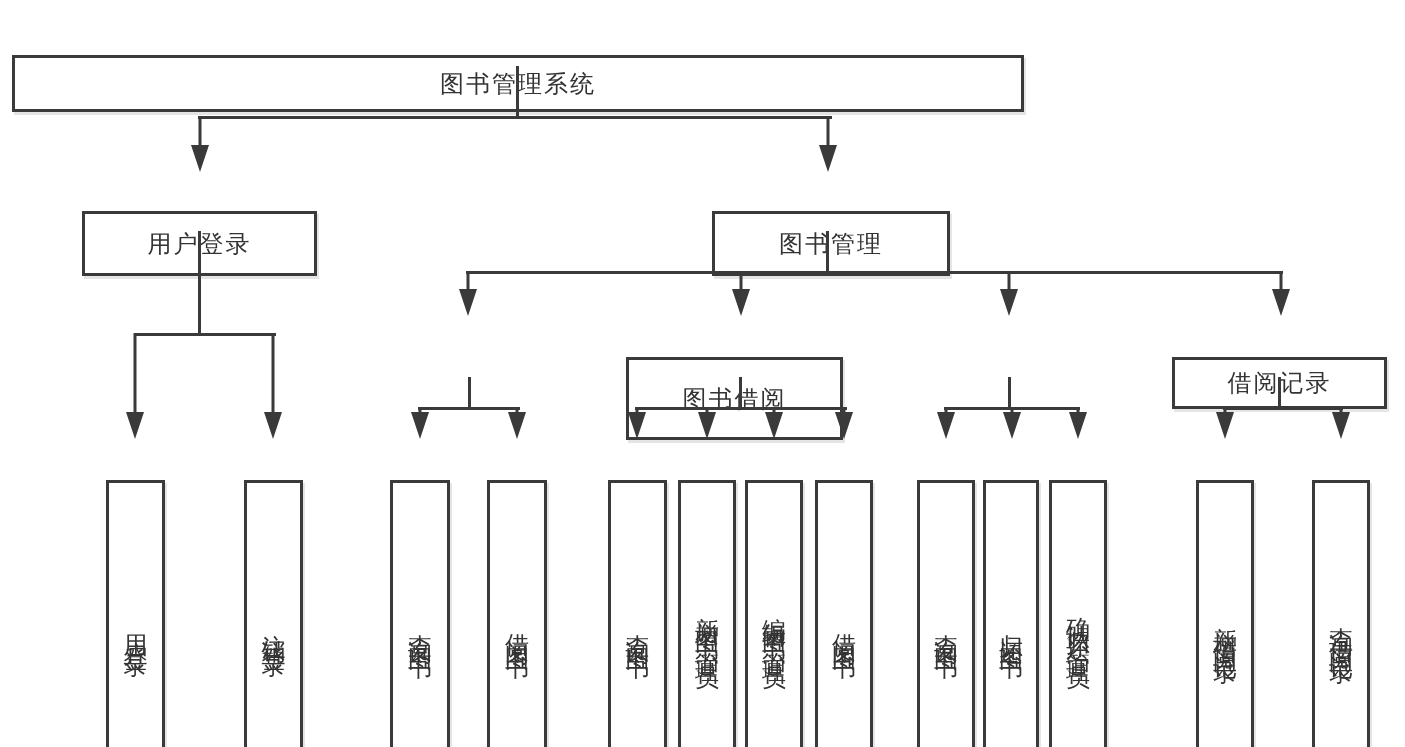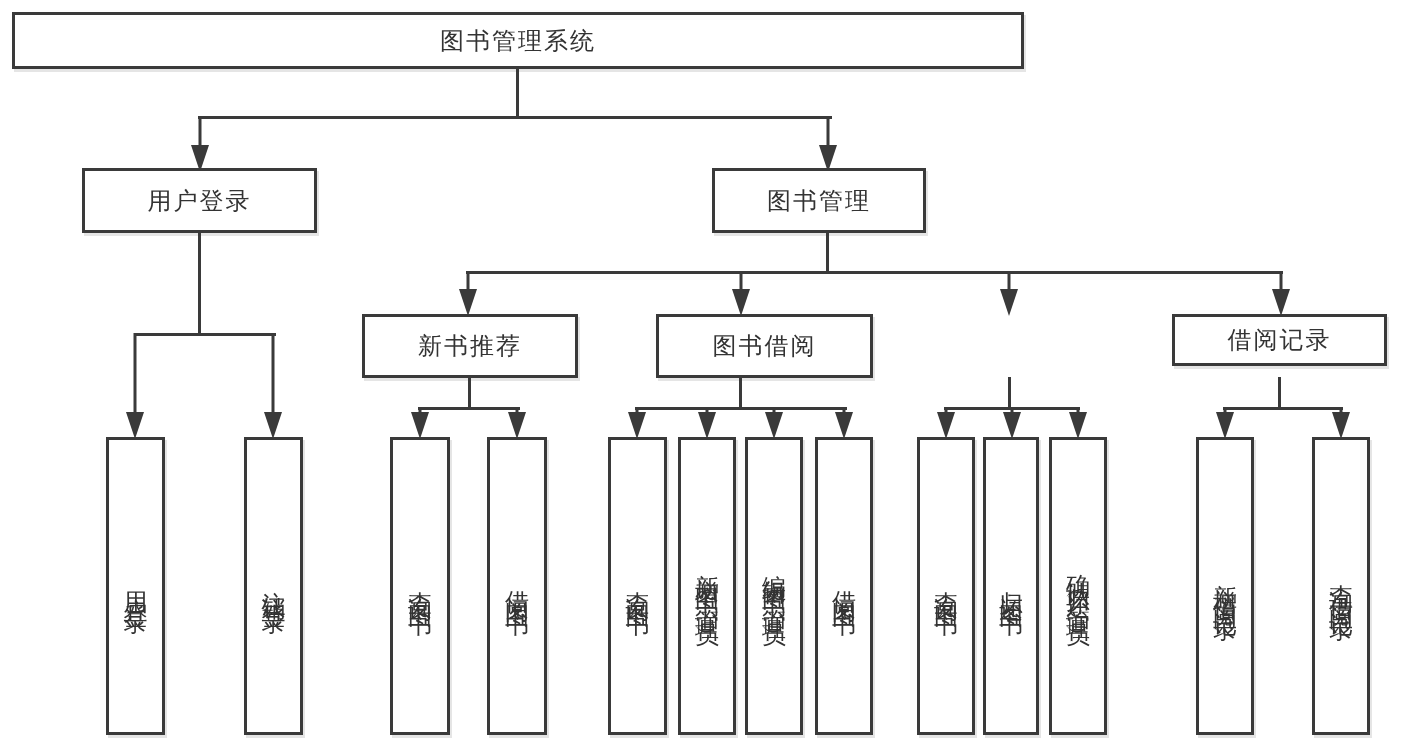--- a/index.html
+++ b/index.html
@@ -16,20 +16,21 @@
     color:var(--text);
     overflow:hidden;
   }
   .box{
     position:absolute;
     box-sizing:border-box;
     border:3px solid var(--line);
     background:#ffffff;
     display:flex;align-items:center;justify-content:center;
     box-shadow:2px 3px 0 rgba(0,0,0,0.10);
+    margin-top:43px;
   }
   .hlabel{
     font-size:24px;letter-spacing:2px;line-height:1;white-space:nowrap;
   }
   .vlabel{
     writing-mode:vertical-rl;
     text-orientation:mixed;
     font-size:24px;letter-spacing:7px;line-height:1;
   }
   .hl{position:absolute;height:3px;background:var(--line);}
@@ -61,40 +62,37 @@
   </div>
 
   <div class="vl" style="left:516px;top:66px;height:52px"></div>
   <div class="hl" style="left:198px;top:116px;width:634px"></div>
   <div class="arrow" style="left:191px;top:116px;height:56px"></div>
   <div class="arrow" style="left:819px;top:116px;height:56px"></div>
 
   <div class="box" style="left:82px;top:168px;width:235px;height:65px">
     <span class="hlabel">用户登录</span>
   </div>
-  <div class="box" style="left:712px;top:168px;width:214px;height:65px">
+  <div class="box" style="left:712px;top:168px;width:238px;height:65px">
     <span class="hlabel">图书管理</span>
   </div>
 
   <div class="vl" style="left:198px;top:231px;height:104px"></div>
   <div class="hl" style="left:134px;top:333px;width:142px"></div>
   <div class="arrow" style="left:126px;top:333px;height:106px"></div>
   <div class="arrow" style="left:264px;top:333px;height:106px"></div>
 
   <div class="vl" style="left:826px;top:231px;height:43px"></div>
   <div class="hl" style="left:466px;top:271px;width:817px"></div>
   <div class="arrow" style="left:459px;top:271px;height:45px"></div>
   <div class="arrow" style="left:732px;top:271px;height:45px"></div>
   <div class="arrow" style="left:1000px;top:271px;height:45px"></div>
   <div class="arrow" style="left:1272px;top:271px;height:45px"></div>
 
-  <div class="box" style="left:362px;top:314px;width:216px;height:64px">
-    <span class="hlabel">新书推荐</span>
-  </div>
-  <div class="box" style="left:656px;top:314px;width:217px;height:64px">
+  <div class="box" style="left:626px;top:314px;width:217px;height:83px">
     <span class="hlabel">图书借阅</span>
   </div>
   <div class="box" style="left:1172px;top:314px;width:215px;height:52px">
     <span class="hlabel">借阅记录</span>
   </div>
 
   <div class="vl" style="left:468px;top:377px;height:32px"></div>
   <div class="hl" style="left:418px;top:407px;width:102px"></div>
   <div class="arrow" style="left:411px;top:407px;height:32px"></div>
   <div class="arrow" style="left:508px;top:407px;height:32px"></div>

